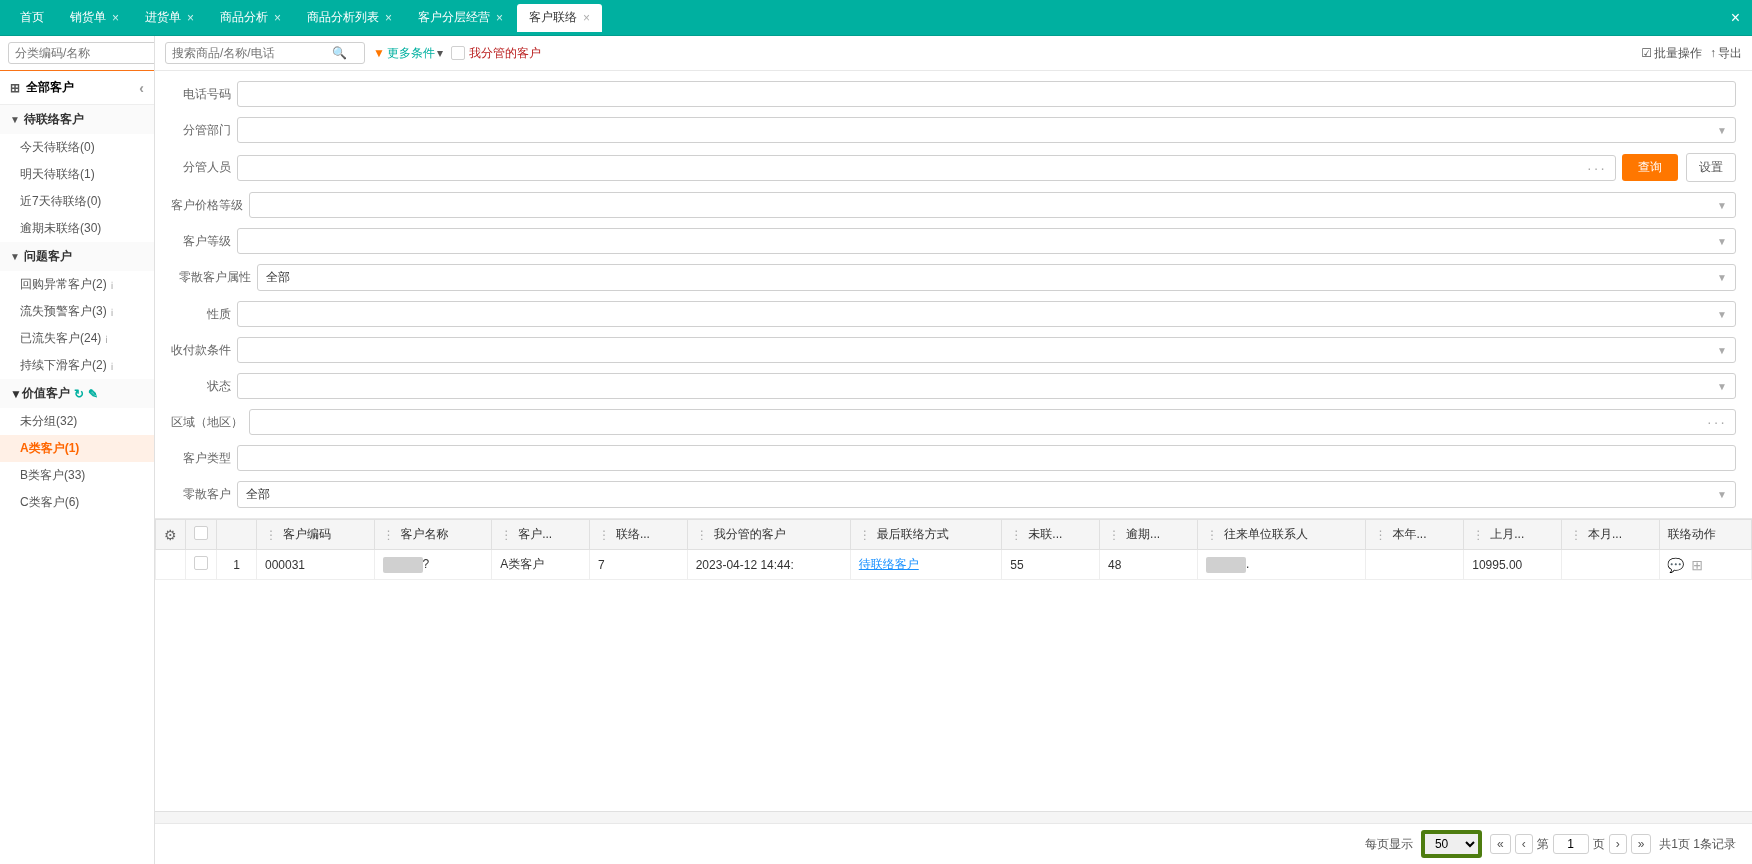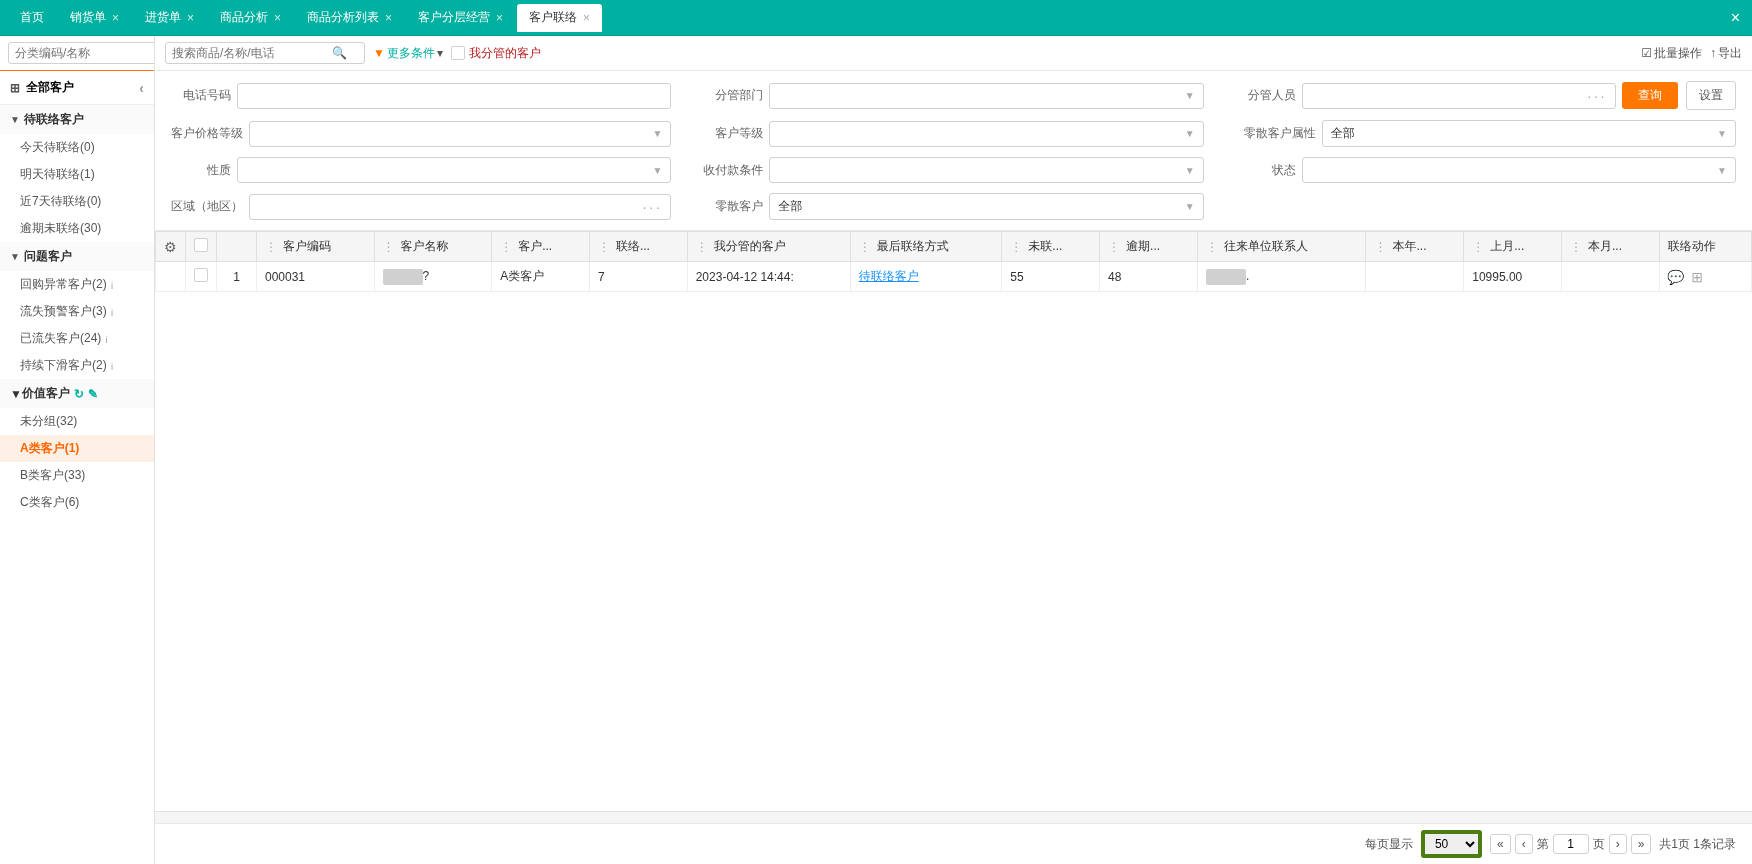--- a/index.html
+++ b/index.html
@@ -80,21 +80,21 @@
       display: flex; align-items: center; color: #00b0a0; cursor: pointer; gap: 2px;
     }
     .my-customers { display: flex; align-items: center; color: #b91c1c; cursor: pointer; gap: 4px; }
     .top-right-btns { margin-left: auto; display: flex; align-items: center; gap: 8px; }
     .batch-op { color: #555; cursor: pointer; display: flex; align-items: center; gap: 2px; }
     .export-btn { color: #555; cursor: pointer; display: flex; align-items: center; gap: 2px; }
 
     
     .filter-panel {
       background: #fff; border-bottom: 1px solid #e8e8e8; padding: 10px 16px;
-      display: grid; grid-template-columns: 1fr 1fr 1fr; gap: 10px 32px; flex-shrink: 0;
+      display: grid; grid-template-columns: 1fr; gap: 10px 32px; flex-shrink: 0;
     }
     .filter-row { display: flex; align-items: center; gap: 6px; }
     .filter-label { color: #666; white-space: nowrap; min-width: 60px; text-align: right; }
     .filter-input {
       flex: 1; border: 1px solid #d0d0d0; border-radius: 3px; padding: 4px 8px;
       font-size: 12px; outline: none; color: #333; display: flex; align-items: center;
       justify-content: space-between; cursor: pointer; background: #fff; min-height: 26px;
     }
     .filter-input .arrow-down { color: #aaa; font-size: 10px; }
     .filter-input .dots { color: #aaa; font-size: 14px; letter-spacing: 2px; }
@@ -361,20 +361,24 @@
             <span class="arrow-down">▼</span>
         </div>
       </div>
 
       <div class="filter-row">
         <span class="filter-label">区域（地区）</span>
         <div class="filter-input">
           <span></span>
             <span class="dots">···</span>
         </div>
+      </div>
+      <div class="filter-row">
+        <span class="filter-label">客户类型</span>
+        <div class="filter-input"></div>
       </div>
       <div class="filter-row">
         <span class="filter-label">零散客户</span>
         <div class="filter-input">
           <span>全部</span>
           <span class="arrow-down">▼</span>
         </div>
       </div>
     </div>
 

